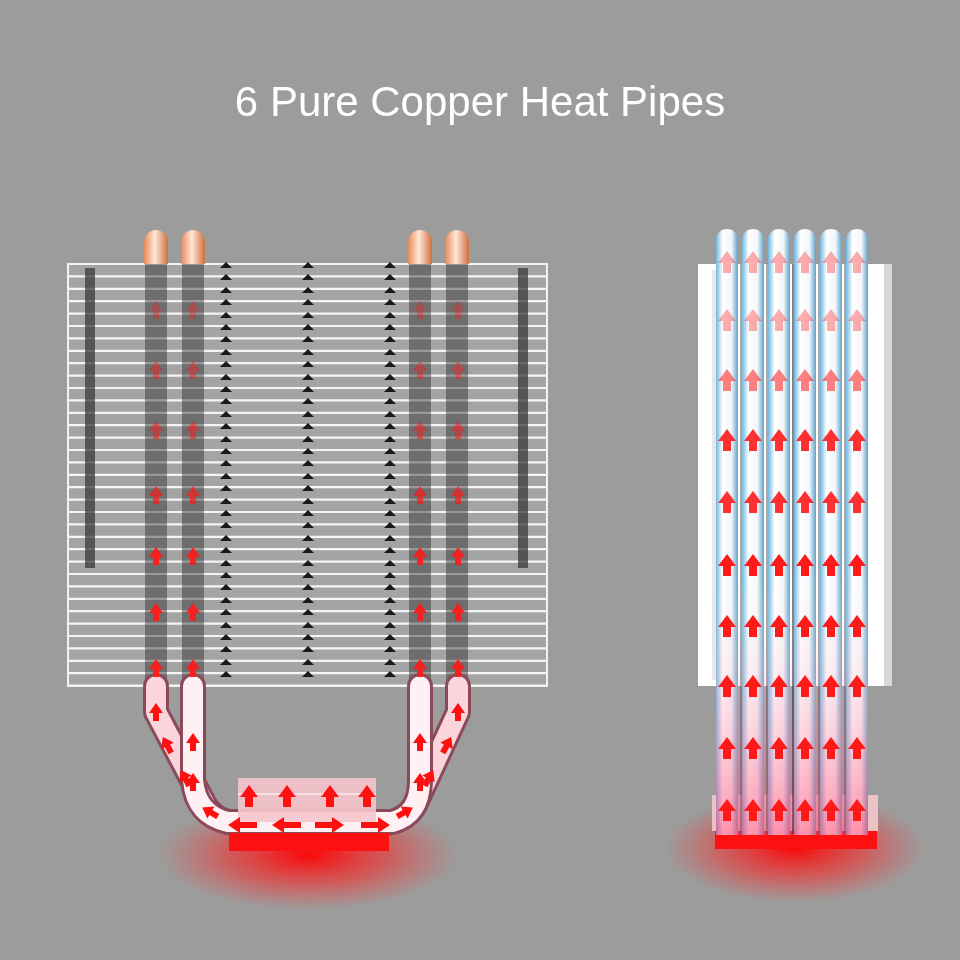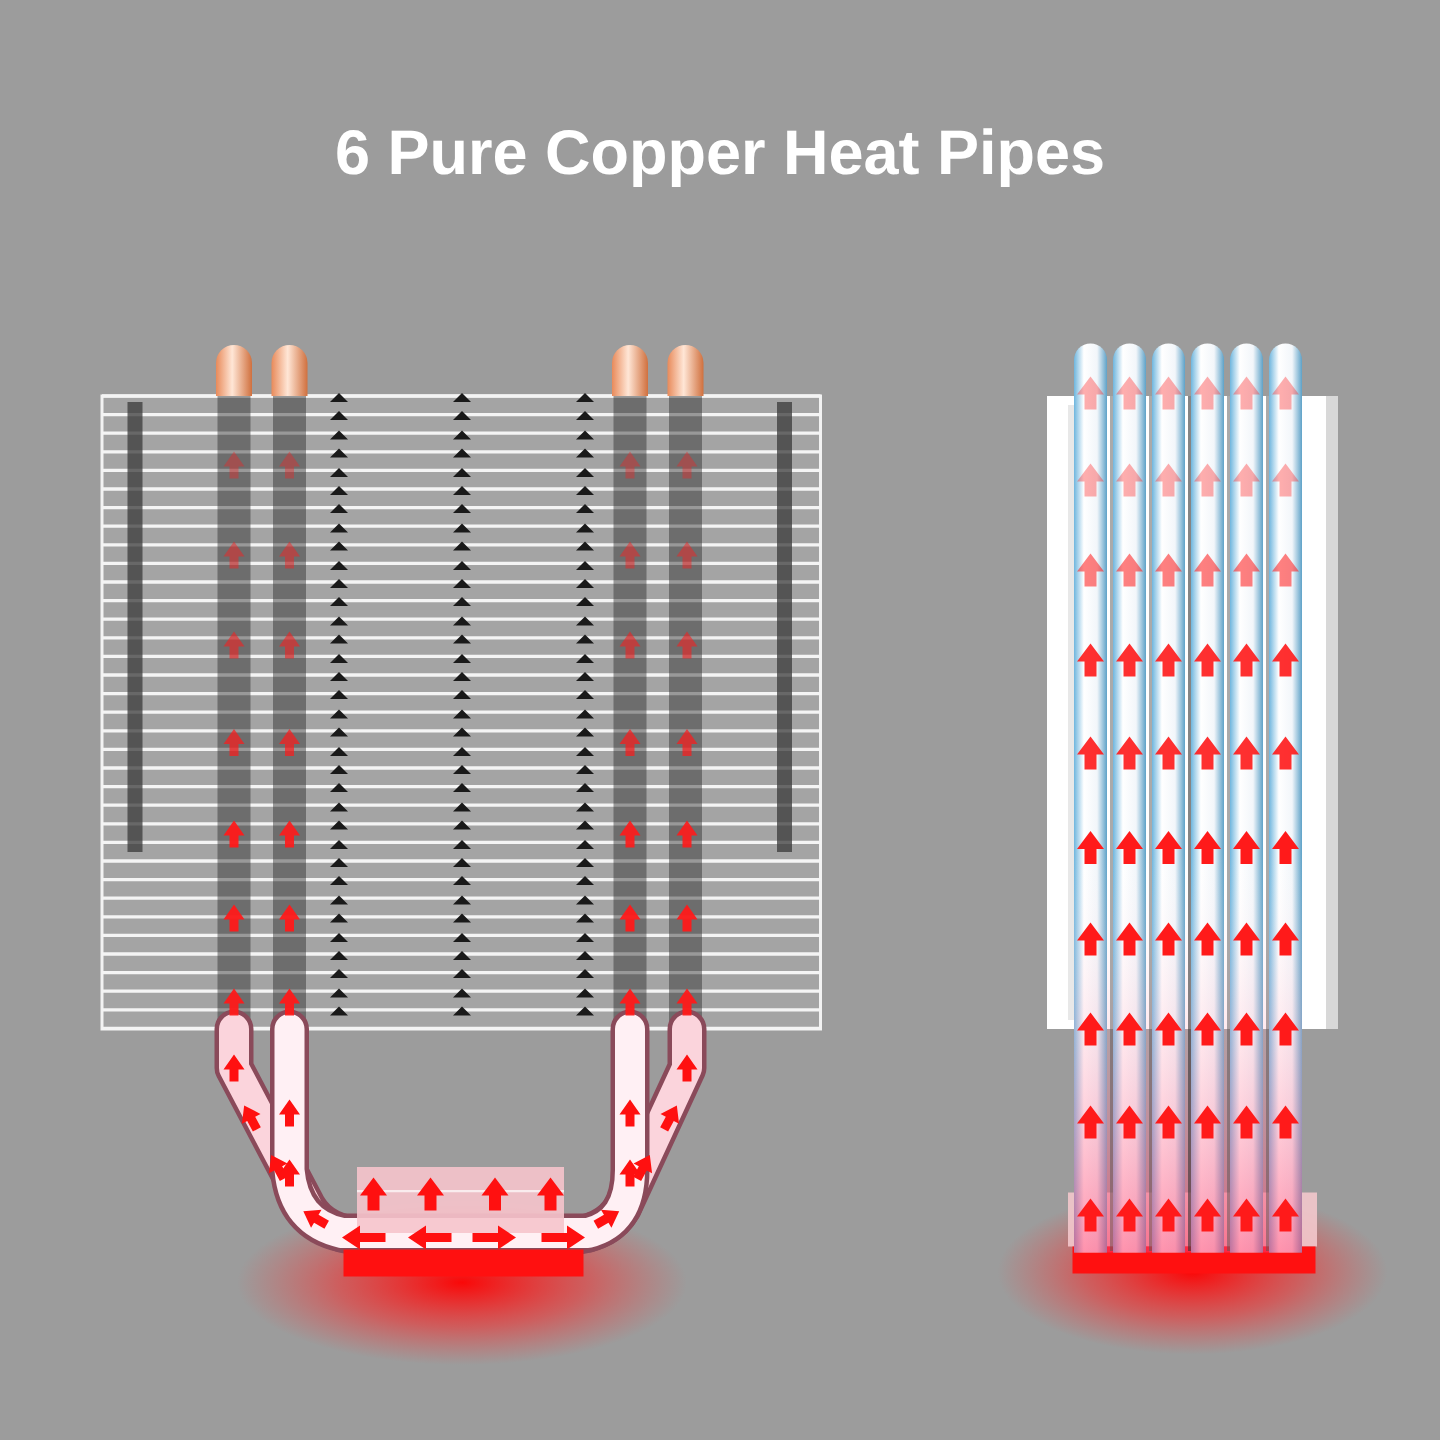--- a/index.html
+++ b/index.html
@@ -6,21 +6,21 @@
     body {
       width: 960px; height: 960px; overflow: hidden;
       background: #9c9c9c;
       position: relative;
       font-family: "Liberation Sans", sans-serif;
     }
     .title {
       position: absolute; left: 0; top: 78px; width: 960px;
       text-align: center; color: #ffffff;
       font-family: "Liberation Sans", sans-serif;
-      font-weight: bold; font-size: 42px; letter-spacing: 0px;
+      font-weight: normal; font-size: 42px; letter-spacing: 0px;
     }
     svg.scene { position: absolute; left: 0; top: 0; }
   </style>
 </head>
 <body>
 
 <div class="title">6 Pure Copper Heat Pipes</div>
 
 <svg class="scene" width="960" height="960" viewBox="0 0 960 960">
   <defs>

